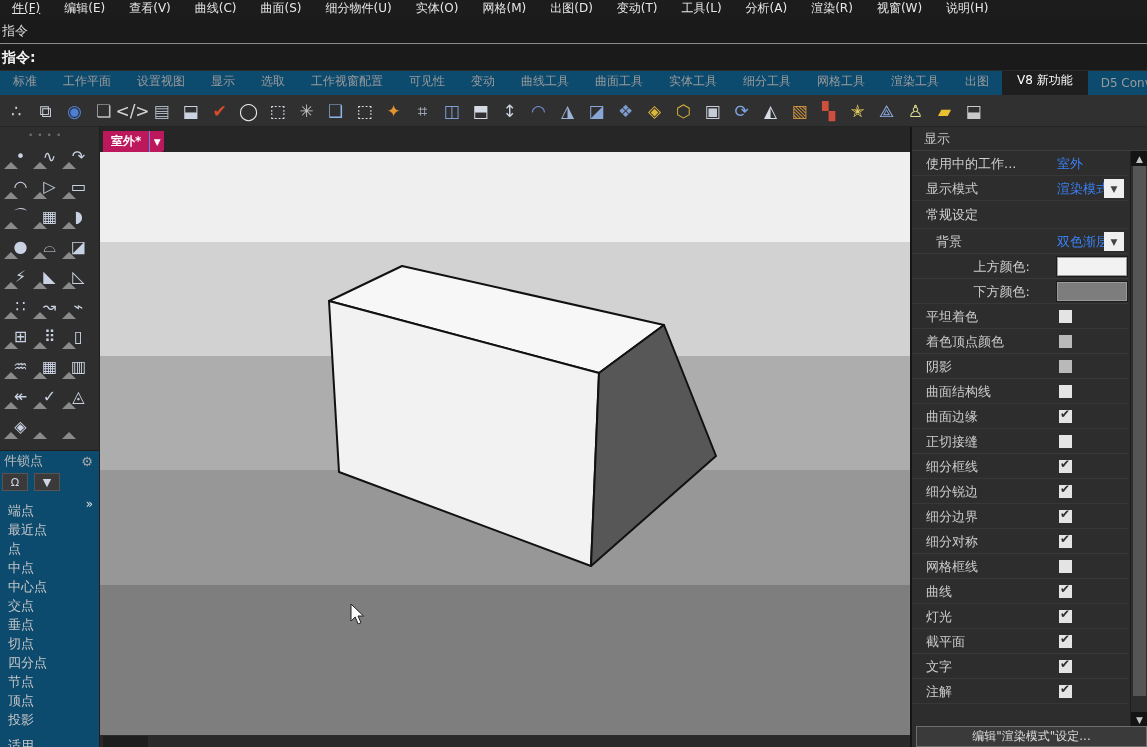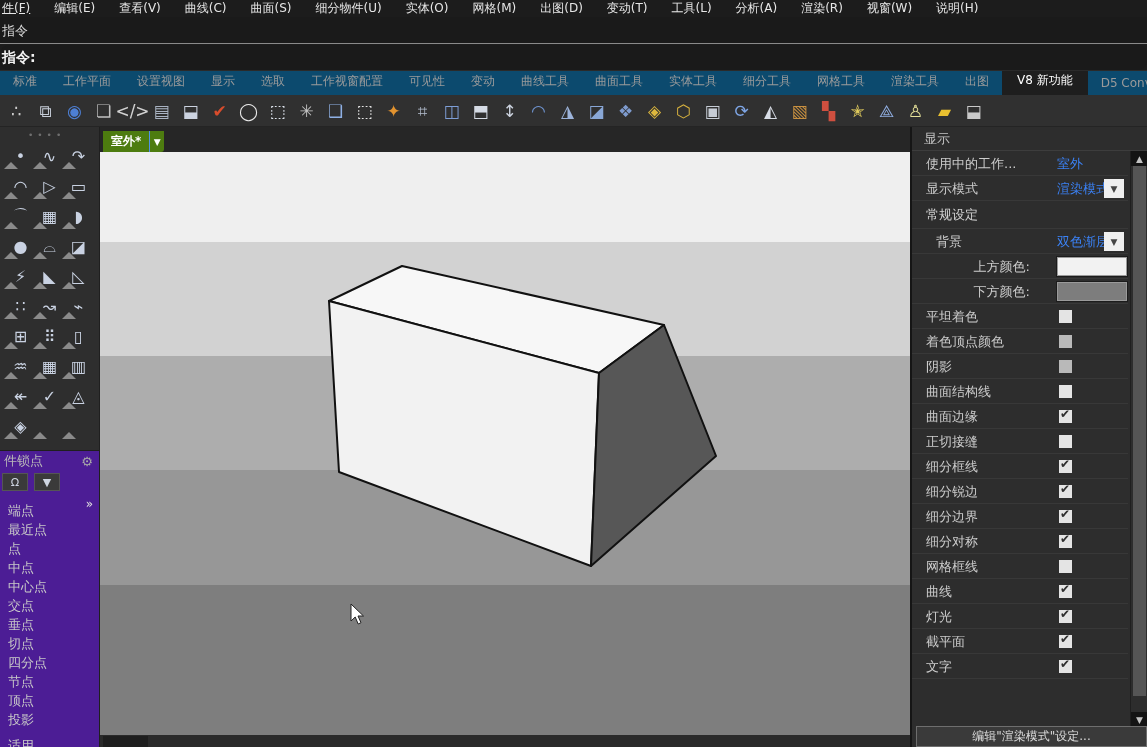--- a/index.html
+++ b/index.html
@@ -3,21 +3,21 @@
 <meta charset="utf-8">
 <style>
   * { margin:0; padding:0; box-sizing:border-box; }
   html,body { width:1147px; height:747px; overflow:hidden; background:#1c1c1c;
     font-family:"DejaVu Sans", sans-serif; }
 
   
   #menubar { position:absolute; left:0; top:0; width:1147px; height:17px; background:#1c1c1c;
     display:flex; align-items:center; color:#e6e6e6; font-size:12px; }
   #menubar .mitem { padding:0 12px; white-space:nowrap; cursor:default; }
-  #menubar .mitem:first-child { padding-left:2px;text-decoration:underline; }
+  #menubar .mitem:first-child { padding-left:12px;text-decoration:underline; }
 
   
   #cmd1 { position:absolute; left:0; top:17px; width:1147px; height:27px; background:#1a1a1a;
     color:#d6d6d6; font-size:13px; line-height:27px; padding-left:2px; border-bottom:1px solid #8a8a8a; }
   #cmd2 { position:absolute; left:0; top:45px; width:1147px; height:25px; background:#1a1a1a;
     color:#f2f2f2; font-size:14px; font-weight:bold; line-height:25px; padding-left:2px;border-radius:9px; }
 
   
   #tabrow { position:absolute; left:0; top:70px; width:1147px; height:25px; background:#0c4a6e;
     display:flex; align-items:flex-end; overflow:hidden; border-top:1px solid #2a2a2a; }
@@ -35,21 +35,21 @@
     border-right:1px solid #1f1f1f; }
   #lefttools .dots { position:absolute; top:3px; left:28px; color:#6f6f6f; font-size:9px; letter-spacing:4px; }
   #toolgrid { position:absolute; top:14px; left:6px; width:92px; display:flex; flex-wrap:wrap; }
   .toolcell { position:relative; width:29px; height:30px; display:flex; align-items:center; justify-content:center;
     color:#c9d2e2; font-size:16px; }
   .toolcell::after { content:""; position:absolute; left:2px; bottom:2px;
     border-left:7px solid transparent; border-bottom:7px solid #8a8a8a; border-right:7px solid transparent;
     transform:translateX(-4px); width:0; height:0; }
 
   
-  #osnap { position:absolute; left:0; top:450px; width:100px; height:297px; background:#4c1d95;
+  #osnap { position:absolute; left:0; top:450px; width:100px; height:297px; background:#0c4a6e;
     border-top:1px solid #1f1f1f; border-right:1px solid #1f1f1f; overflow:hidden; }
   #osnap-title { height:20px; display:flex; align-items:center; justify-content:space-between;
     color:#b9b9b9; font-size:13px; padding:0 6px 0 4px; }
   #osnap-gear { color:#a8a8a8; font-size:13px; }
   #osnap-filters { height:22px; display:flex; align-items:center; gap:6px; padding-left:2px; }
   .osnap-fbtn { width:26px; height:18px; background:#3a3a3a; border:1px solid #555; color:#cfd6e2;
     font-size:11px; display:flex; align-items:center; justify-content:center; }
   #osnap-more { position:absolute; right:6px; top:46px; color:#e0e0e0; font-size:12px; }
   #osnap-list { position:absolute; top:50px; left:8px; }
   .snapitem { height:19px; line-height:19px; color:#c8c8c8; font-size:13px; white-space:nowrap; }
@@ -228,21 +228,21 @@
       <div class="snapitem">切点</div>
       <div class="snapitem">四分点</div>
       <div class="snapitem">节点</div>
       <div class="snapitem">顶点</div>
       <div class="snapitem">投影</div>
   </div>
   <div id="osnap-bottom">适用</div>
 </div>
 
 <div id="vp-tabstrip">
-  <div id="vp-tab" style="background: #4d7c0f;">
+  <div id="vp-tab" style="background: #be185d;">
     <span class="vt-label">室外*</span>
     <span class="vt-arrow">▼</span>
   </div>
 </div>
 
 <div id="viewport">
   <div>
     <div class="band" style="background: rgb(239, 239, 239); height: 90px;"></div>
       <div class="band" style="background: rgb(210, 210, 210); height: 114px;"></div>
       <div class="band" style="background: rgb(173, 173, 173); height: 114px;"></div>
@@ -365,20 +365,24 @@
       <div class="crow">
         <span class="rlabel">截平面</span>
         <span class="cbox checked"></span>
       </div>
 
       <div class="crow">
         <span class="rlabel">文字</span>
         <span class="cbox checked"></span>
       </div>
 
+      <div class="crow">
+        <span class="rlabel">注解</span>
+        <span class="cbox checked"></span>
+      </div>
 
   </div>
 
   <div id="rp-scroll">
     <div class="sarrow">▲</div>
     <div class="sthumb"></div>
     <div class="sarrow down">▼</div>
   </div>
 </div>
 

